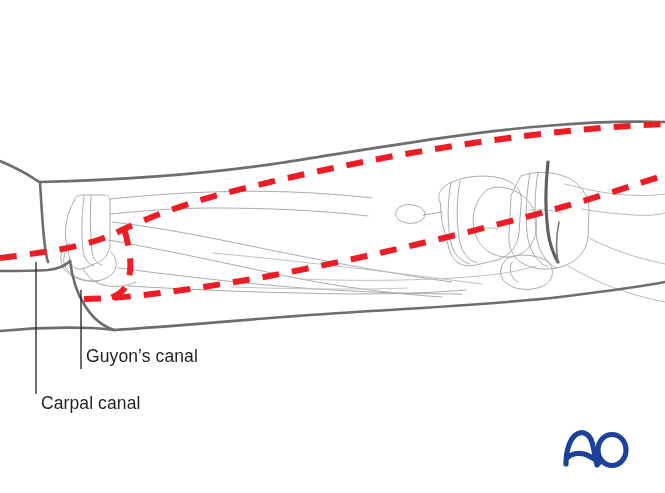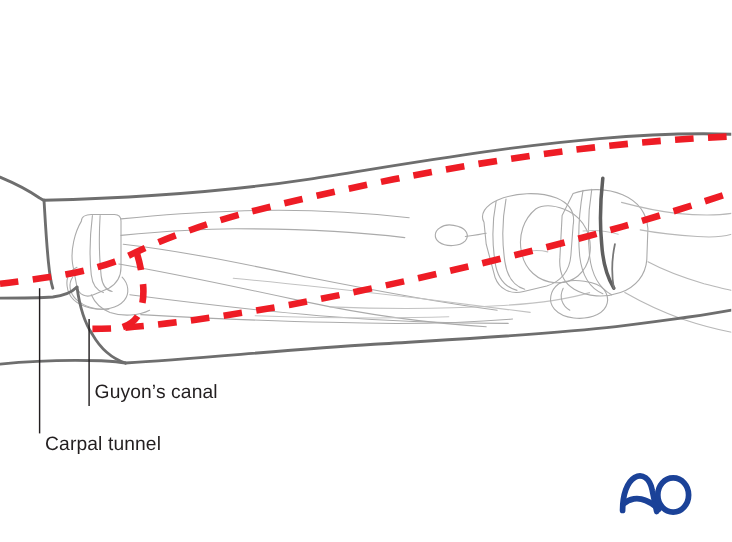--- a/index.html
+++ b/index.html
@@ -147,15 +147,15 @@
 
       <path d="M2,32 C2,18 6,6 13,2 C20,-2 27,3 29,14 L33,33" fill="none" stroke="#1b4298" stroke-width="5.2" stroke-linecap="round" stroke-linejoin="round"></path>
       <path d="M3,26 C8,21 16,20 23,23 C28,25 32,28 35,31" fill="none" stroke="#1b4298" stroke-width="5.2" stroke-linecap="round"></path>
 
       <ellipse cx="48" cy="18" rx="14" ry="15.5" fill="none" stroke="#1b4298" stroke-width="5.2"></ellipse>
     </g>
   </svg>
 
   <div class="label-text" id="label-guyon">Guyon’s canal</div>
 
-  <div class="label-text" id="label-carpal">Carpal tunnel</div>
+  <div class="label-text" id="label-carpal">Carpal canal</div>
 
 </div>
 
 </body></html>

